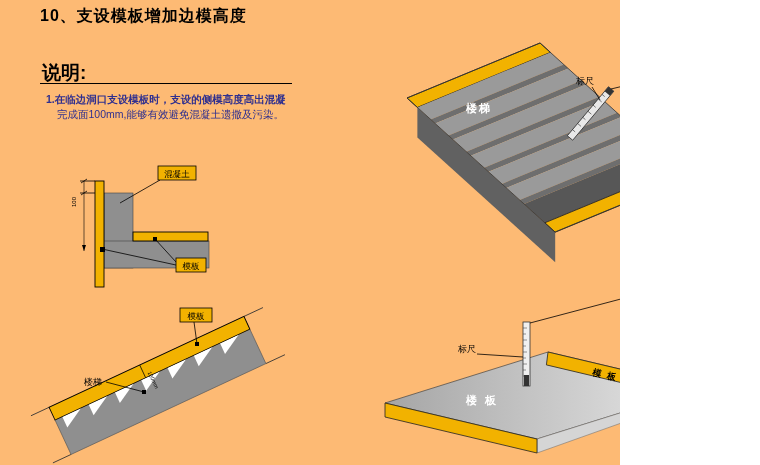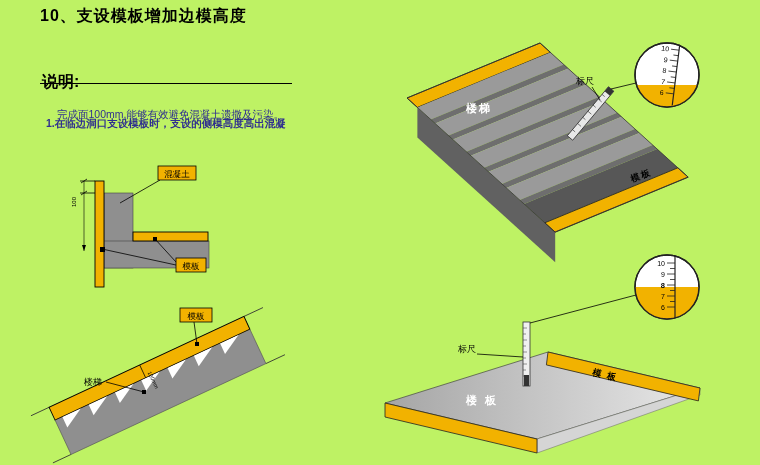--- a/index.html
+++ b/index.html
@@ -1,21 +1,21 @@
 <!DOCTYPE html>
 <html><head>
 <meta charset="utf-8">
 <style>
   html,body{margin:0;padding:0;background:#fff;}
-  .page{position:relative;width:760px;height:465px;background:#bef264;overflow:hidden;
+  .page{position:relative;width:620px;height:465px;background:#fdba74;overflow:hidden;
         font-family:"Liberation Sans",sans-serif;color:#000;}
   .title{position:absolute;left:40px;top:6px;font-size:16px;font-weight:bold;letter-spacing:1px;}
-  .note-heading{position:absolute;left:42px;top:72px;font-size:16px;font-weight:bold;}
+  .note-heading{position:absolute;left:42px;top:60px;font-size:19px;font-weight:bold;}
   .note-rule{position:absolute;left:40px;top:83px;width:252px;border-top:1.5px solid #000;}
-  .note-line1{position:absolute;left:46px;top:93px;width:260px;font-size:10.5px;color:#2F2F8F;font-weight:bold;margin-top:24px;}
+  .note-line1{position:absolute;left:46px;top:93px;width:260px;font-size:10.5px;color:#2F2F8F;font-weight:bold;}
   .note-line2{position:absolute;left:57px;top:108px;width:260px;font-size:10.5px;color:#2F2F8F;font-weight:normal;}
   svg{position:absolute;overflow:visible;}
   #corner-svg{left:60px;top:155px;}
   #stairside-svg{left:40px;top:292px;}
   #stair3d-svg{left:380px;top:30px;}
   #slab-svg{left:378px;top:245px;}
   text{font-family:"Liberation Sans",sans-serif;}
   .lbl{font-size:8.5px;fill:#000;}
   .rdg{font-size:7px;fill:#000;}
   .rdg.bold{font-weight:bold;font-size:7.5px;}

